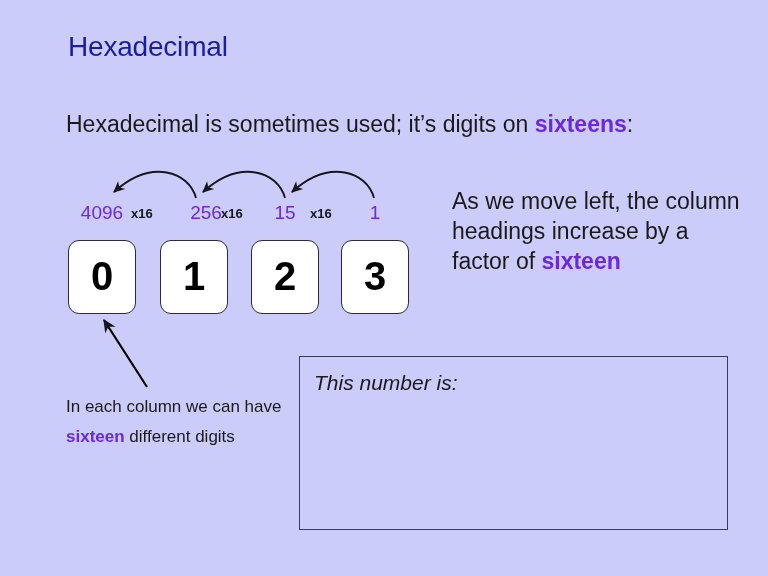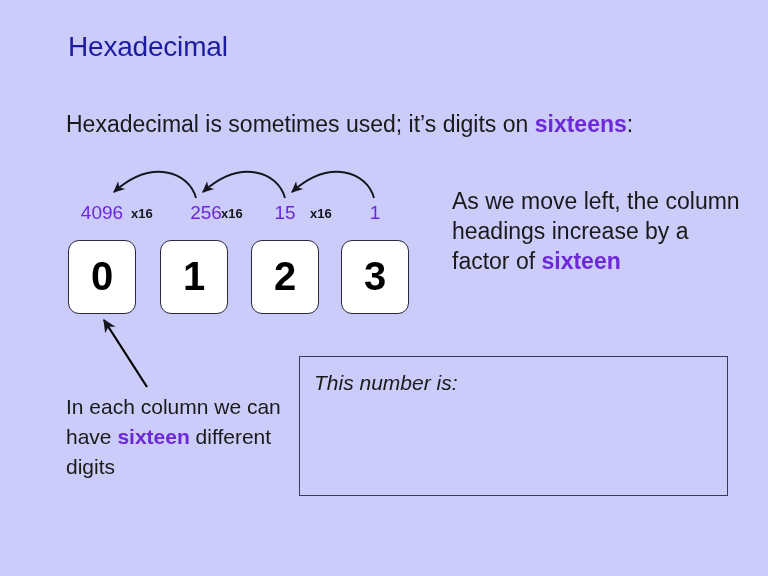--- a/index.html
+++ b/index.html
@@ -107,31 +107,31 @@
     font-size: 23px;
     line-height: 30px;
   }
 
   
   #left-note {
     position: absolute;
     left: 66px;
     top: 392px;
     width: 230px;
-    font-size: 21px;
+    font-size: 17px;
     line-height: 30px;
   }
 
   
   #calc-box {
     position: absolute;
     left: 299px;
     top: 356px;
     width: 429px;
-    height: 140px;
+    height: 174px;
     border: 1.3px solid #3a3a5a;
     box-sizing: border-box;
     padding: 12px 14px 0 14px;
   }
   #calc-box .line {
     font-size: 21px;
     line-height: 27px;
     margin-bottom: 8px;
   }
   #calc-box .italic { font-style: italic; }

